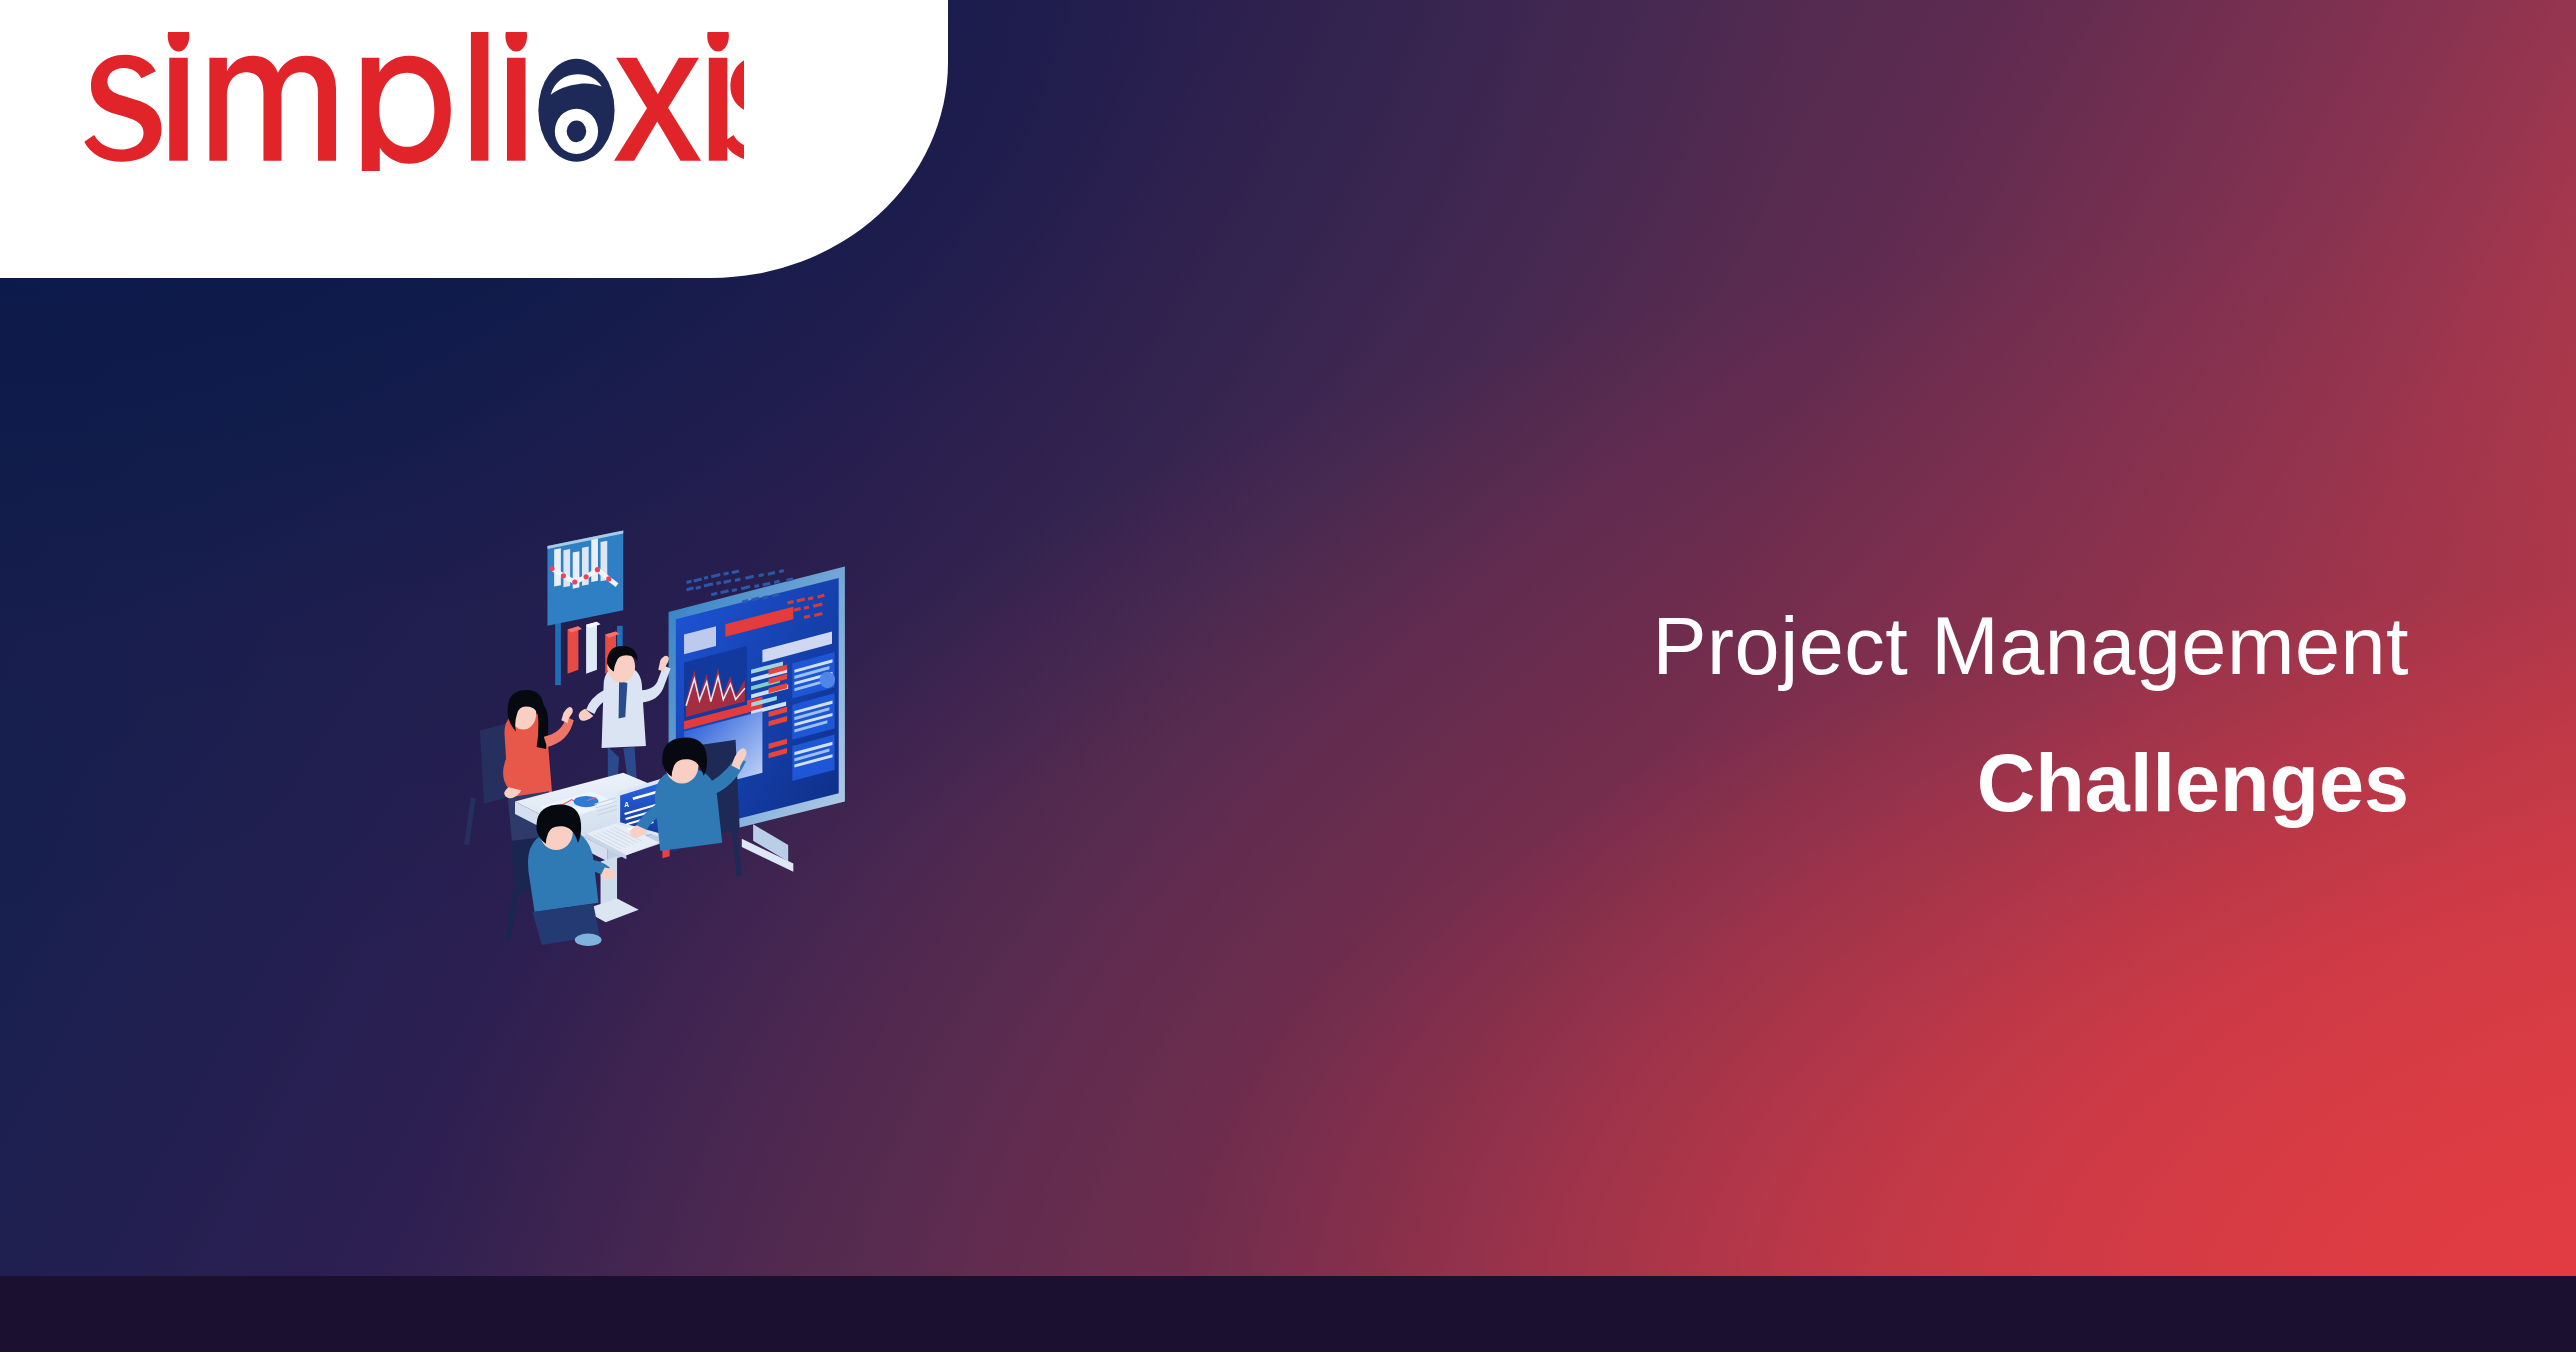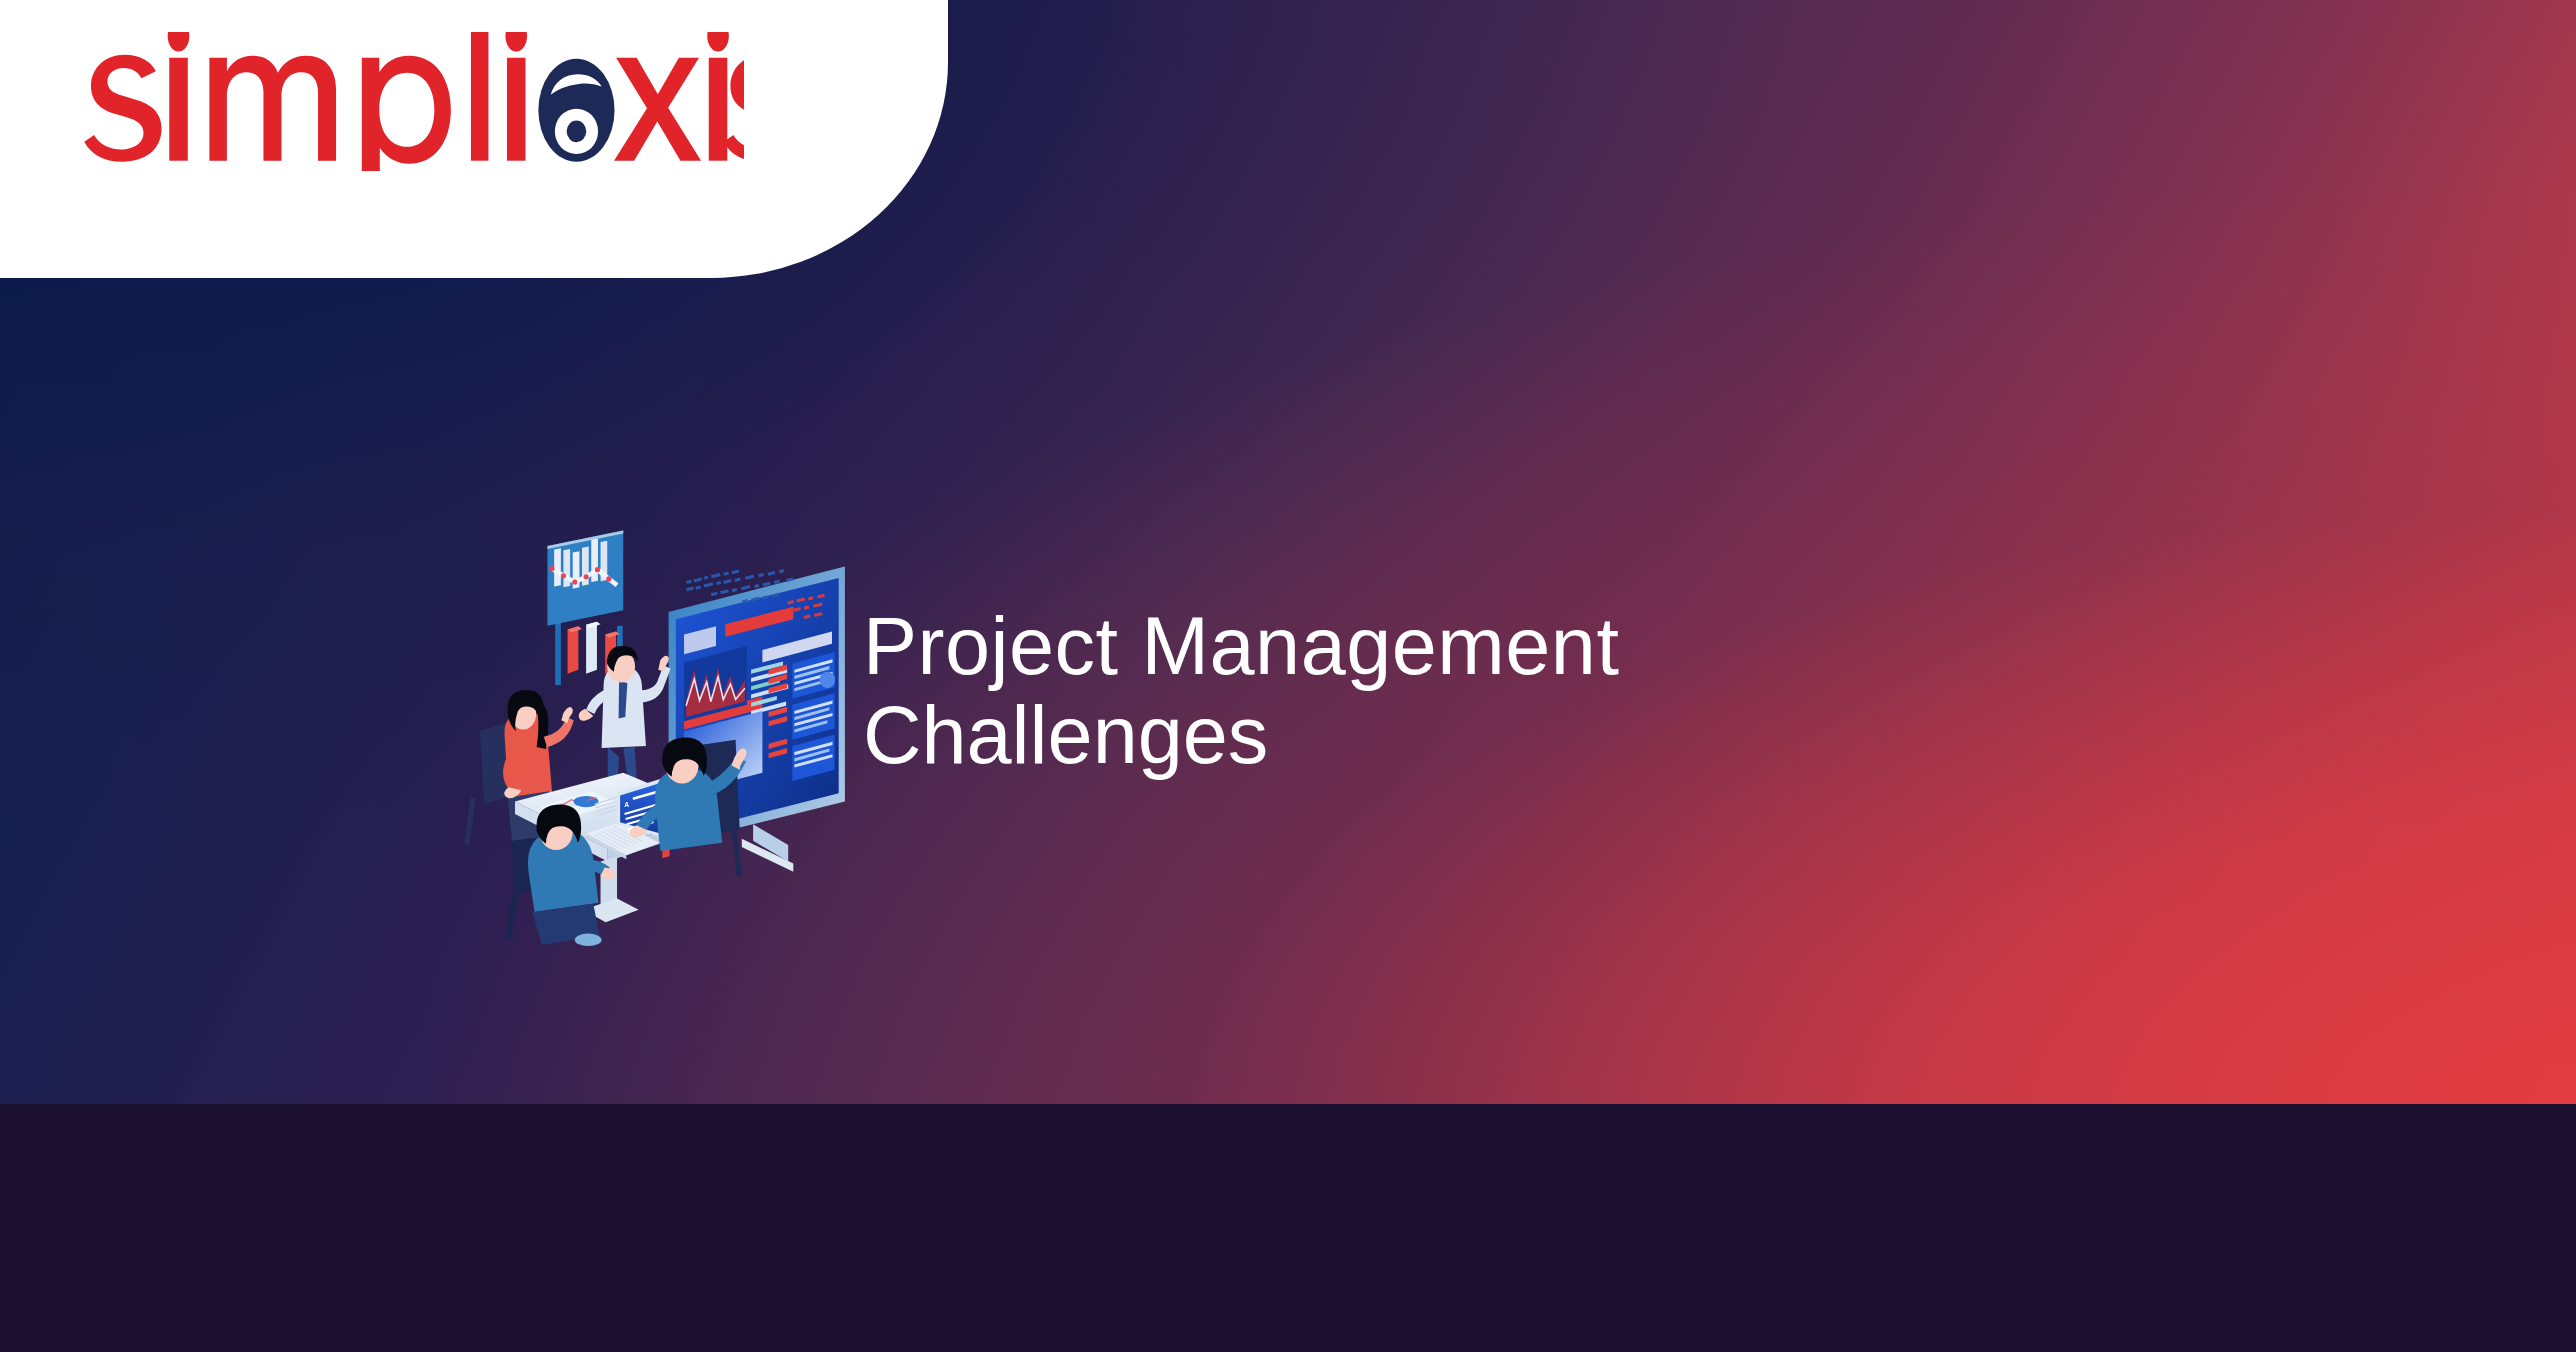--- a/index.html
+++ b/index.html
@@ -1,21 +1,22 @@
 <!DOCTYPE html>
 <html style="font-size:8.2px"><head>
 <meta charset="utf-8">
 <title>Project Management Challenges</title>
 <style>
   html,body{margin:0;padding:0;background:#1b1030;}
   #stage{
     position:relative;
-    width:2576px;height:1104px;
+    width:2576px;height:1276px;
     overflow:hidden;
     font-family:"Liberation Sans", sans-serif;
+    text-align:right;
   }
 
   
   .bg{position:absolute;inset:0;}
   .bg-base{
     background:linear-gradient(118deg,
       #0d1b4b 0%,
       #16204f 14%,
       #2d1f51 32%,
       #472a52 48%,
@@ -64,24 +65,25 @@
     font-size:81px;
     font-weight:300;
     letter-spacing:0.5px;
     line-height:1.06;
     white-space:nowrap;
   }
   .headline .l2{
     display:block;
     color:#ffffff;
     font-size:81px;
-    font-weight:400;
+    font-weight:700;
     letter-spacing:0px;
     line-height:1.12;
     white-space:nowrap;
+    margin-top:48px;
   }
 
   
   .illus{
     position:absolute;
     left:453px;top:515px;
     width:392px;height:433px;
   }
   .illus svg{display:block;width:100%;height:100%;}
 </style>

